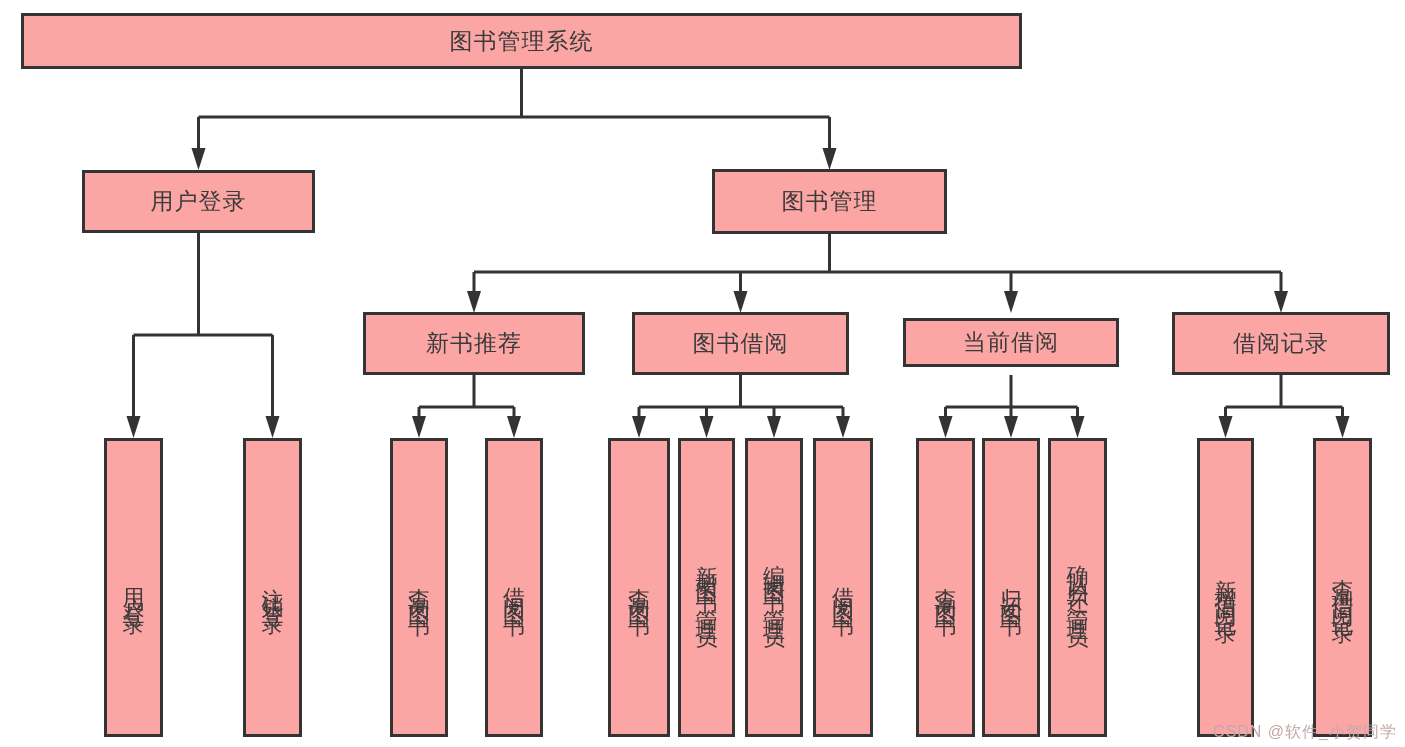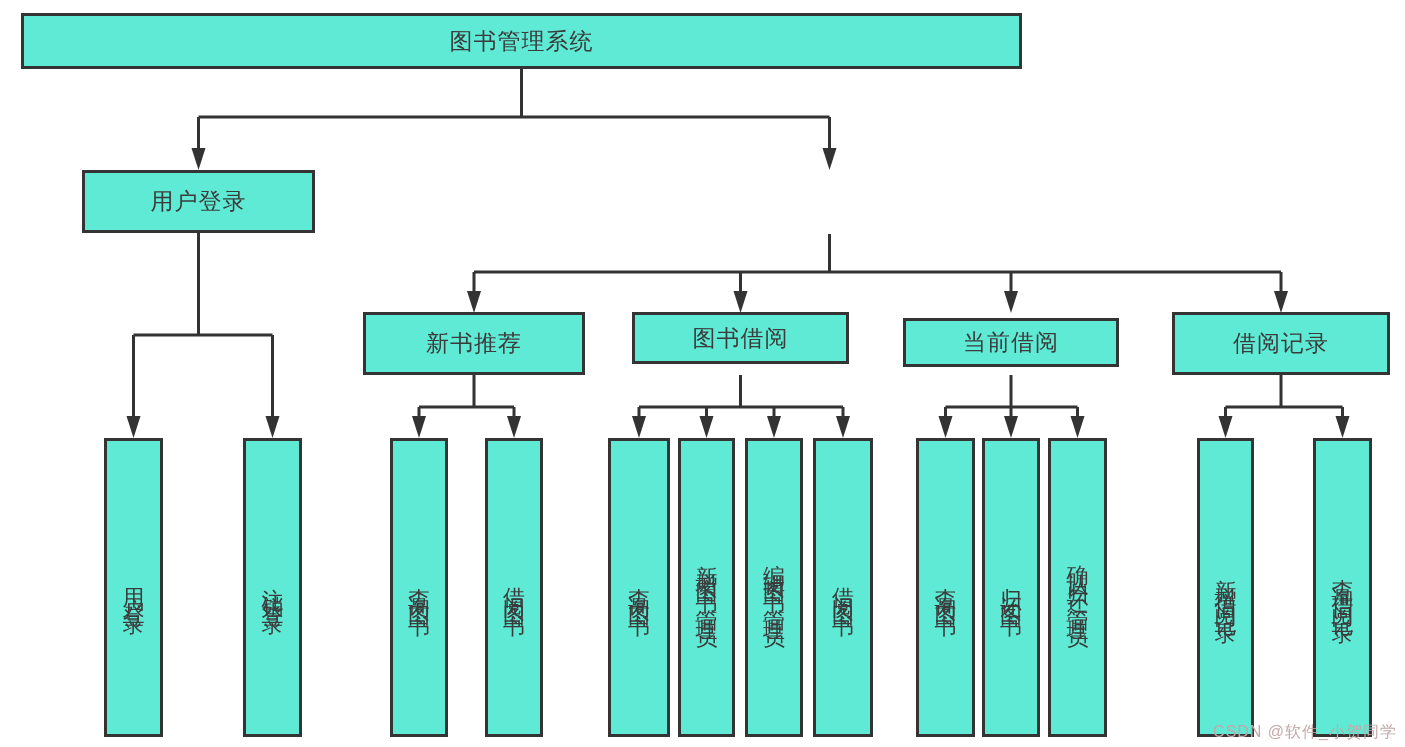--- a/index.html
+++ b/index.html
@@ -13,21 +13,21 @@
   }
   #connectors {
     position: absolute;
     left: 0; top: 0;
     width: 1405px; height: 747px;
   }
   .box {
     position: absolute;
     box-sizing: border-box;
     border: 3px solid #343434;
-    background: #5eead4;
+    background: #fca5a5;
     display: flex;
     align-items: center;
     justify-content: center;
     color: #3b3b3b;
     font-size: 23px;
     letter-spacing: 1px;
     white-space: nowrap;
   }
   .vbox .vtext {
     writing-mode: vertical-rl;
@@ -98,23 +98,24 @@
     <g stroke="#333333" stroke-width="3" fill="#333333">
       <path fill="none" d="M1281 375 V407 M1225.5 407 H1342.5 M1225.5 407 V418 M1342.5 407 V418"></path>
       <polygon points="1218.5,416 1232.5,416 1225.5,438" stroke="none"></polygon>
       <polygon points="1335.5,416 1349.5,416 1342.5,438" stroke="none"></polygon>
     </g>
   </svg>
 
   <div class="box" style="left:21px; top:13px; width:1001px; height:56px;">图书管理系统</div>
 
   <div class="box" style="left:82px; top:170px; width:233px; height:63px;">用户登录</div>
+  <div class="box" style="left:712px; top:169px; width:235px; height:65px;">图书管理</div>
 
   <div class="box" style="left:363px; top:312px; width:222px; height:63px;text-align:center;">新书推荐</div>
-  <div class="box" style="left:632px; top:312px; width:217px; height:52px;">图书借阅</div>
+  <div class="box" style="left:632px; top:312px; width:217px; height:63px;">图书借阅</div>
   <div class="box" style="left:903px; top:312px; width:216px; height:49px;margin-top:6px;">当前借阅</div>
   <div class="box" style="left:1172px; top:312px; width:218px; height:63px;">借阅记录</div>
 
   <div class="box vbox" style="left:104px; top:438px; width:59px; height:299px;">
     <span class="vtext">用户登录</span>
   </div>
   <div class="box vbox" style="left:243px; top:438px; width:59px; height:299px;">
     <span class="vtext">注销登录</span>
   </div>
 

